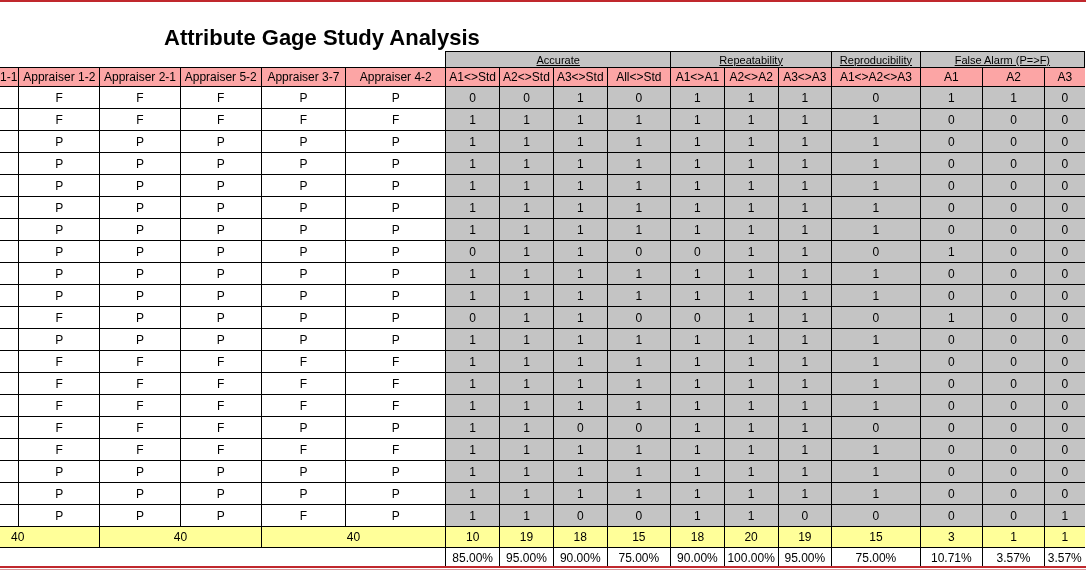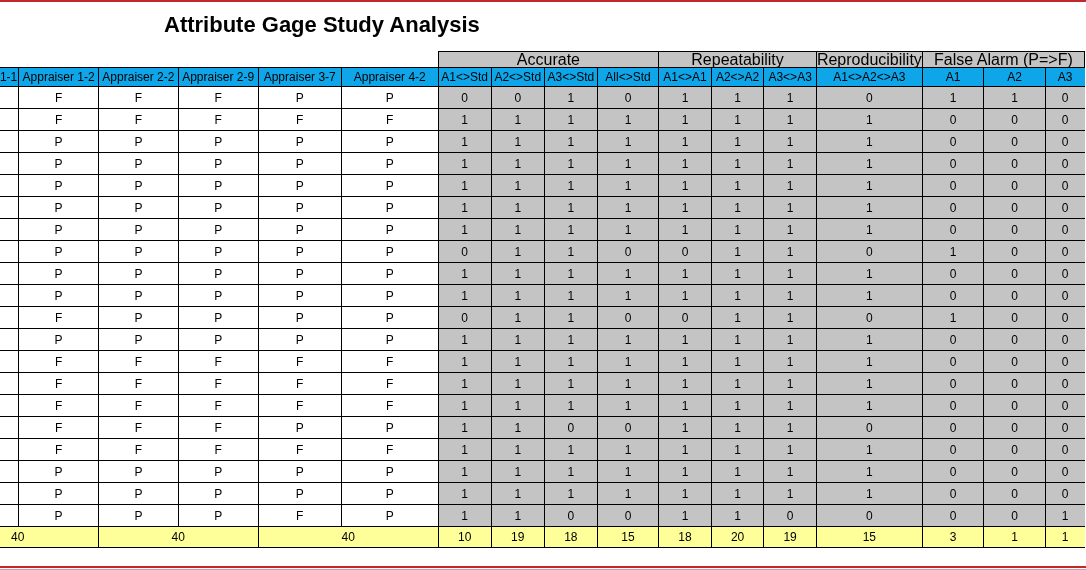--- a/index.html
+++ b/index.html
@@ -4,33 +4,33 @@
 <style>
   html, body { margin: 0; padding: 0; background: #ffffff; }
   body {
     width: 1086px; height: 570px; position: relative; overflow: hidden;
     font-family: "Liberation Sans", sans-serif; font-size: 12px; color: #000;
   }
   .top-rule { position: absolute; left: 0; top: 0; width: 1086px; height: 2px; background: #c0282d; }
   .bottom-rule { position: absolute; left: 0; top: 566px; width: 1086px; height: 2px; background: #c0282d; }
   .bottom-rule2 { position: absolute; left: 0; top: 569px; width: 1086px; height: 1px; background: #d89a9c; }
   .title {
-    position: absolute; left: 164px; top: 12px;
+    position: absolute; left: 164px; top: 25px;
     font-family: "Liberation Sans", sans-serif; font-weight: bold; font-size: 22px; letter-spacing: 0px;
   }
   table.grid {
     position: absolute; left: -1px; top: 51px;
     border-collapse: collapse; table-layout: fixed;
   }
   table.grid td {
     border: 1px solid #000; padding: 0; text-align: center; vertical-align: middle;
     height: 21px; overflow: hidden; white-space: nowrap; font-size: 12px; line-height: 14px;
   }
-  table.grid tr.grp td { height: 15px; font-size: 16px; }
-  table.grid tr.hdr td { height: 18px; background: #0ea5e9; }
+  table.grid tr.grp td { height: 15px; font-size: 11px; text-decoration: underline; }
+  table.grid tr.hdr td { height: 18px; background: #fca5a5; }
   table.grid td.blank { border: none; background: transparent; }
   table.grid td.grey { background: #c4c4c4; }
   table.grid td.white { background: #fff; }
   table.grid tr.tot td { background: #ffff99; height: 20px; }
   table.grid tr.pct td { height: 19px; background: #fff; }
   table.grid tr.pct td.first { border-left: none; }
   .lft { text-align: left !important; padding-left: 12px !important; }
 </style>
 </head>
 <body>
@@ -62,22 +62,22 @@
     <tr class="grp">
       <td class="blank" colspan="6"></td>
       <td class="grey" colspan="4">Accurate</td>
       <td class="grey" colspan="3">Repeatability</td>
       <td class="grey" colspan="1">Reproducibility</td>
       <td class="grey" colspan="3">False Alarm (P=&gt;F)</td>
     </tr>
     <tr class="hdr">
       <td style="border-left:none">1-1</td>
       <td>Appraiser 1-2</td>
-      <td>Appraiser 2-2</td>
-      <td>Appraiser 2-9</td>
+      <td>Appraiser 2-1</td>
+      <td>Appraiser 5-2</td>
       <td>Appraiser 3-7</td>
       <td>Appraiser 4-2</td>
       <td>A1&lt;&gt;Std</td>
       <td>A2&lt;&gt;Std</td>
       <td>A3&lt;&gt;Std</td>
       <td>All&lt;&gt;Std</td>
       <td>A1&lt;&gt;A1</td>
       <td>A2&lt;&gt;A2</td>
       <td>A3&lt;&gt;A3</td>
       <td>A1&lt;&gt;A2&lt;&gt;A3</td>
@@ -474,17 +474,31 @@
         <td>18</td>
         <td>15</td>
         <td>18</td>
         <td>20</td>
         <td>19</td>
         <td>15</td>
         <td>3</td>
         <td>1</td>
         <td style="border-right: none;">1</td>
       </tr>
+      <tr class="pct">
+        <td colspan="6" class="first" style="border-bottom: none;"></td>
+        <td>85.00%</td>
+        <td>95.00%</td>
+        <td>90.00%</td>
+        <td>75.00%</td>
+        <td>90.00%</td>
+        <td>100.00%</td>
+        <td>95.00%</td>
+        <td>75.00%</td>
+        <td>10.71%</td>
+        <td>3.57%</td>
+        <td style="border-right: none;">3.57%</td>
+      </tr>
     </tbody>
 </table>
 
 <div class="bottom-rule"></div>
 <div class="bottom-rule2"></div>
 
 </body></html>

